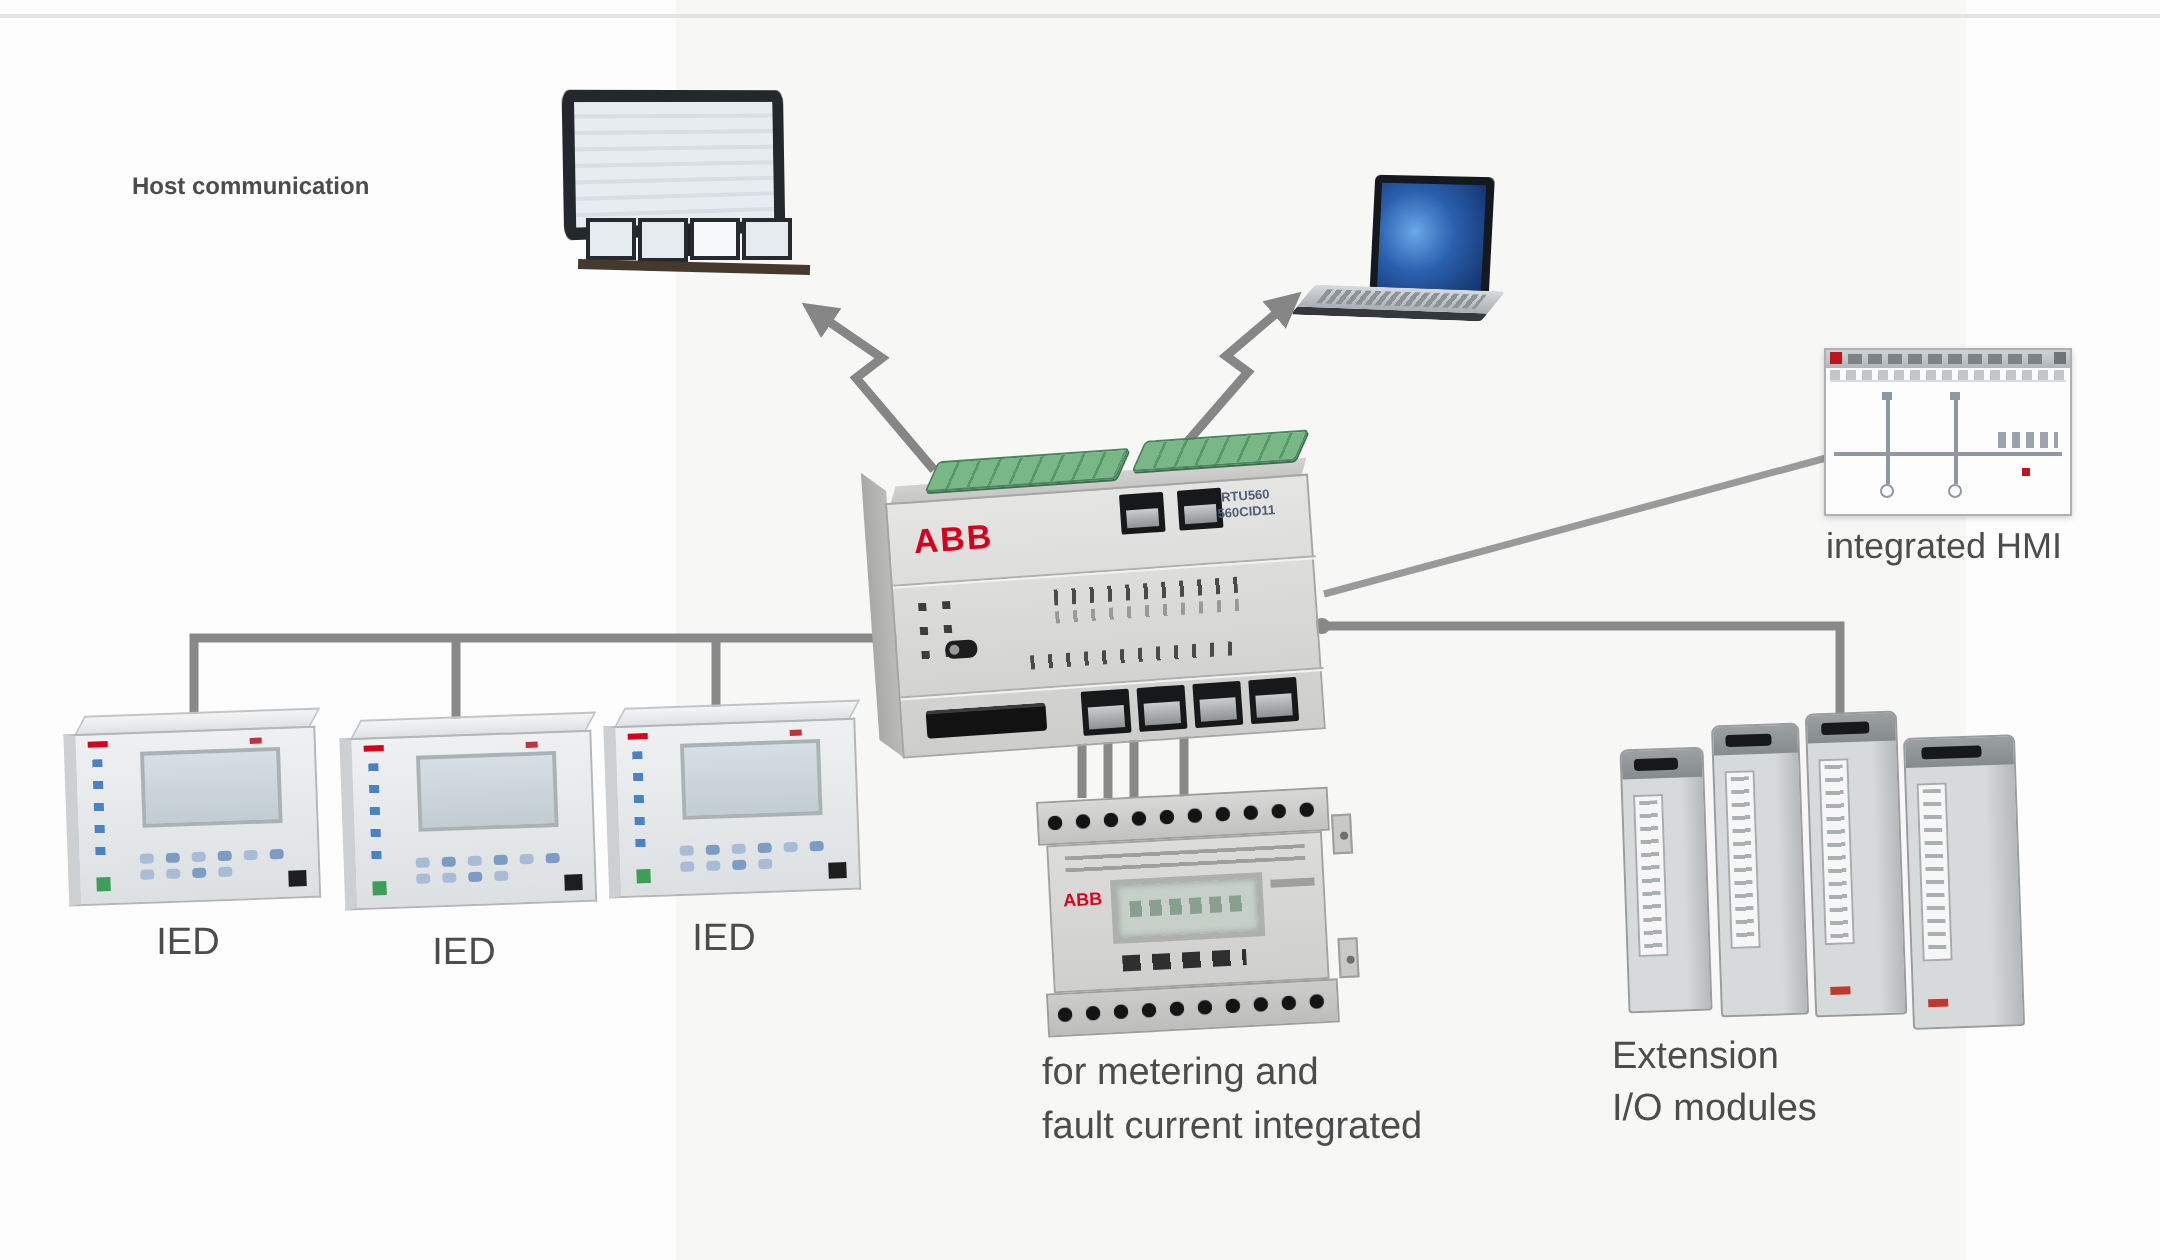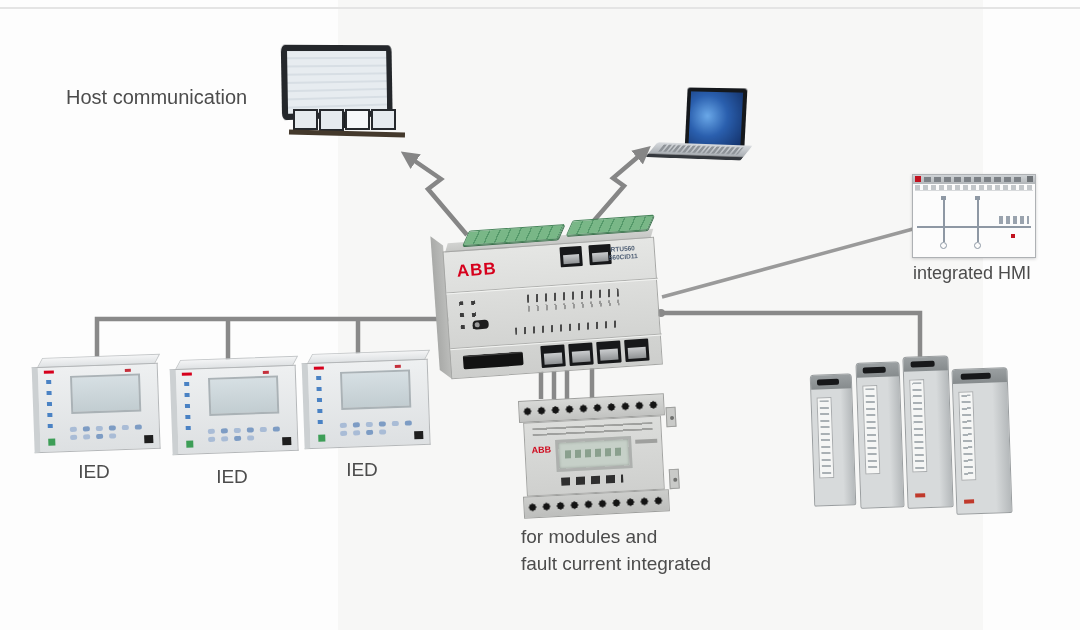--- a/index.html
+++ b/index.html
@@ -4,21 +4,21 @@
 <style>
   * { margin:0; padding:0; box-sizing:border-box; }
   html,body { background:#ffffff; }
   body { font-family:"Liberation Sans", sans-serif; }
   .stage { position:relative; width:1080px; height:630px; background:#fdfdfd; overflow:hidden; }
   .midband { position:absolute; left:338px; top:0; width:645px; height:630px; background:#f7f7f6; }
   .top-divider { position:absolute; left:0; top:7px; width:1080px; height:2px; background:#e4e4e4; }
   .wires { position:absolute; left:0; top:0; width:1080px; height:630px; }
 
   .label { position:absolute; color:#4c4c4c; }
-  .lbl-host { left:66px; top:86px; font-size:20px; }
+  .lbl-host { left:66px; top:86px; font-size:12px;font-weight:bold; }
   .lbl-station { left:769px; top:123px; font-size:17px; }
   .lbl-hmi { left:913px; top:263px; font-size:18px; }
   .lbl-ied { width:72px; text-align:center; font-size:19px; }
   .lbl-ied1 { left:58px; top:461px; }
   .lbl-ied2 { left:196px; top:466px; }
   .lbl-ied3 { left:326px; top:459px; }
   .lbl-mm { left:521px; top:524px; font-size:19px; line-height:26.5px; }
   .lbl-ext { left:806px; top:516px; font-size:19px; line-height:26px; }
   .lbl-mm span, .lbl-ext span { display:block; }
 
@@ -381,21 +381,21 @@
         <div class="mm-digits"></div>
       </div>
       <div class="mm-type"></div>
       <div class="mm-btns"></div>
     </div>
     <div class="mm-botterm">
       <div class="mm-screws"></div>
     </div>
   </div>
   <div class="label lbl-mm">
-    <span>for modules and</span>
+    <span>for metering and</span>
     <span>fault current integrated</span>
   </div>
 
   <div class="iomod iom1">
     <div class="iomod-cap">
         <div class="iomod-slot"></div>
       </div>
     <div class="iomod-window">
         <div class="iomod-ticks"></div>
       </div>
@@ -419,13 +419,17 @@
   </div>
   <div class="iomod iom4">
     <div class="iomod-cap">
         <div class="iomod-slot"></div>
       </div>
     <div class="iomod-window">
         <div class="iomod-ticks"></div>
       </div>
     <div class="iomod-red"></div>
   </div>
+  <div class="label lbl-ext">
+    <span>Extension</span>
+    <span>I/O modules</span>
+  </div>
 </div>
 
 </body></html>

